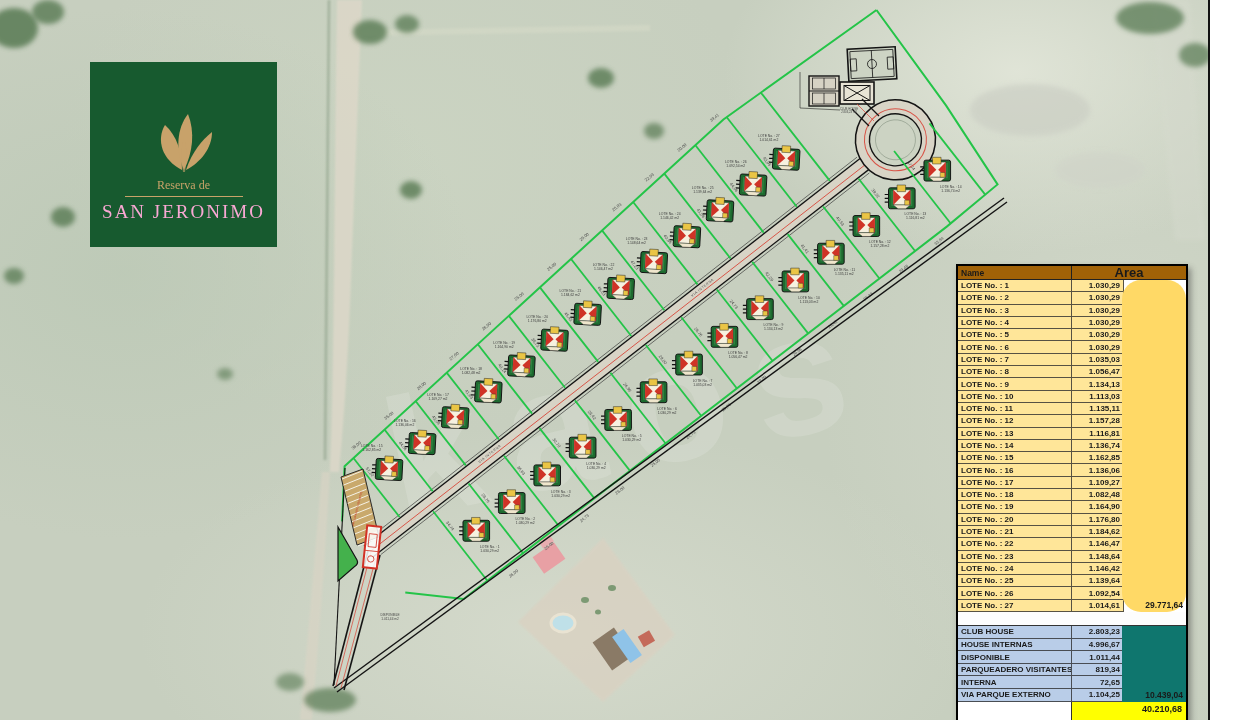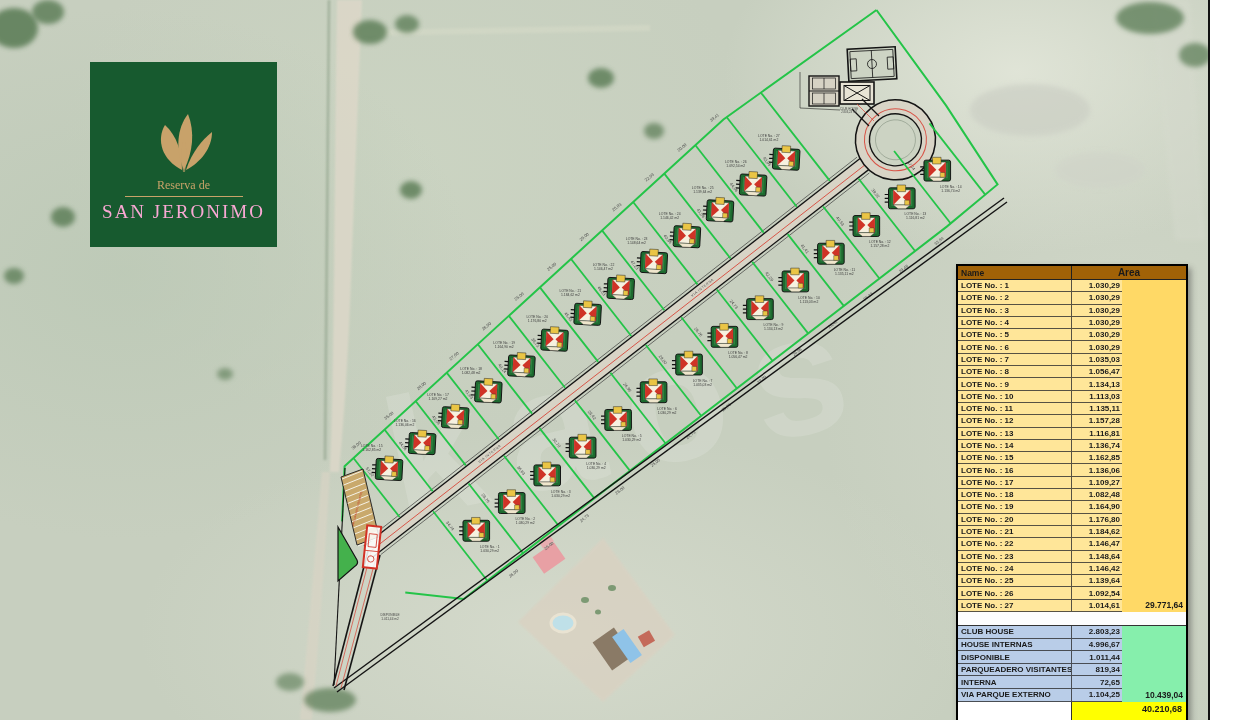--- a/index.html
+++ b/index.html
@@ -22,34 +22,34 @@
   .logo .rule{width:118px;height:1px;background:#c9a369;margin:3px 0 4px 0;}
   .logo .brand2{font-family:"Liberation Serif",serif;font-size:19px;letter-spacing:2px;color:#f9a8d4;}
   .slogan{position:absolute;left:83px;top:248px;width:200px;text-align:center;
           font-size:12.5px;font-weight:700;color:#e9ee3b;line-height:17px;text-shadow:0 0 2px rgba(90,110,60,.35);}
   
   .area-table{position:absolute;left:956px;top:264px;width:232px;background:#fff;border:2px solid #000;
               box-sizing:border-box;box-shadow:3px 4px 6px rgba(50,50,50,.45);font-size:8px;font-weight:700;color:#1a1a1a;}
   .t-head{display:flex;height:13px;background:#a16207;border-bottom:1px solid #222;}
   .t-head .th{display:flex;align-items:center;box-sizing:border-box;}
   .t-head .th.name{width:114px;padding-left:3px;border-right:1px solid #222;font-size:8.5px;}
-  .t-head .th.area{flex:1;justify-content:center;font-size:10px;}
+  .t-head .th.area{flex:1;justify-content:center;font-size:13px;}
   .t-body{position:relative;}
   .t-body .rows .trow{display:flex;height:12.3px;}
   .t-body.blue .rows .trow{height:12.6px;}
   .c{box-sizing:border-box;display:flex;align-items:center;border-bottom:1px solid rgba(45,45,45,.8);}
   .c.nm{width:114px;padding-left:3px;border-right:1px solid rgba(45,45,45,.8);overflow:hidden;white-space:nowrap;}
   .c.vl{width:52px;justify-content:flex-end;padding-right:3px;border-right:1px solid rgba(45,45,45,.8);text-align:center;}
   .t-body .totcol{position:absolute;right:0;top:0;bottom:0;width:64px;display:flex;align-items:flex-end;justify-content:flex-end;
                   padding:2px 3px;box-sizing:border-box;font-size:8.5px;}
   .lots .trow .c{background:#FFE699;}
-  .lots .totcol{background:#FFD966;}
+  .lots .totcol{background:#FFD966;border-radius:19px;}
   .t-gap{height:13px;background:#fdfdfd;border-bottom:1px solid #333;}
   .blue .trow .c{background:#B9CDE8;}
-  .blue .totcol{background:#86efac;}
+  .blue .totcol{background:#0f766e;}
   .t-grand{display:flex;height:26px;}
   .t-grand .gname{width:114px;background:#fff;border-right:1px solid #333;box-sizing:border-box;}
   .t-grand .gval{flex:1;background:#FFFF00;display:flex;align-items:flex-start;justify-content:flex-end;
                  padding:2px 4px 0 0;font-size:9px;box-sizing:border-box;}
 </style>
 </head>
 <body>
 
 <div class="stage">
 

